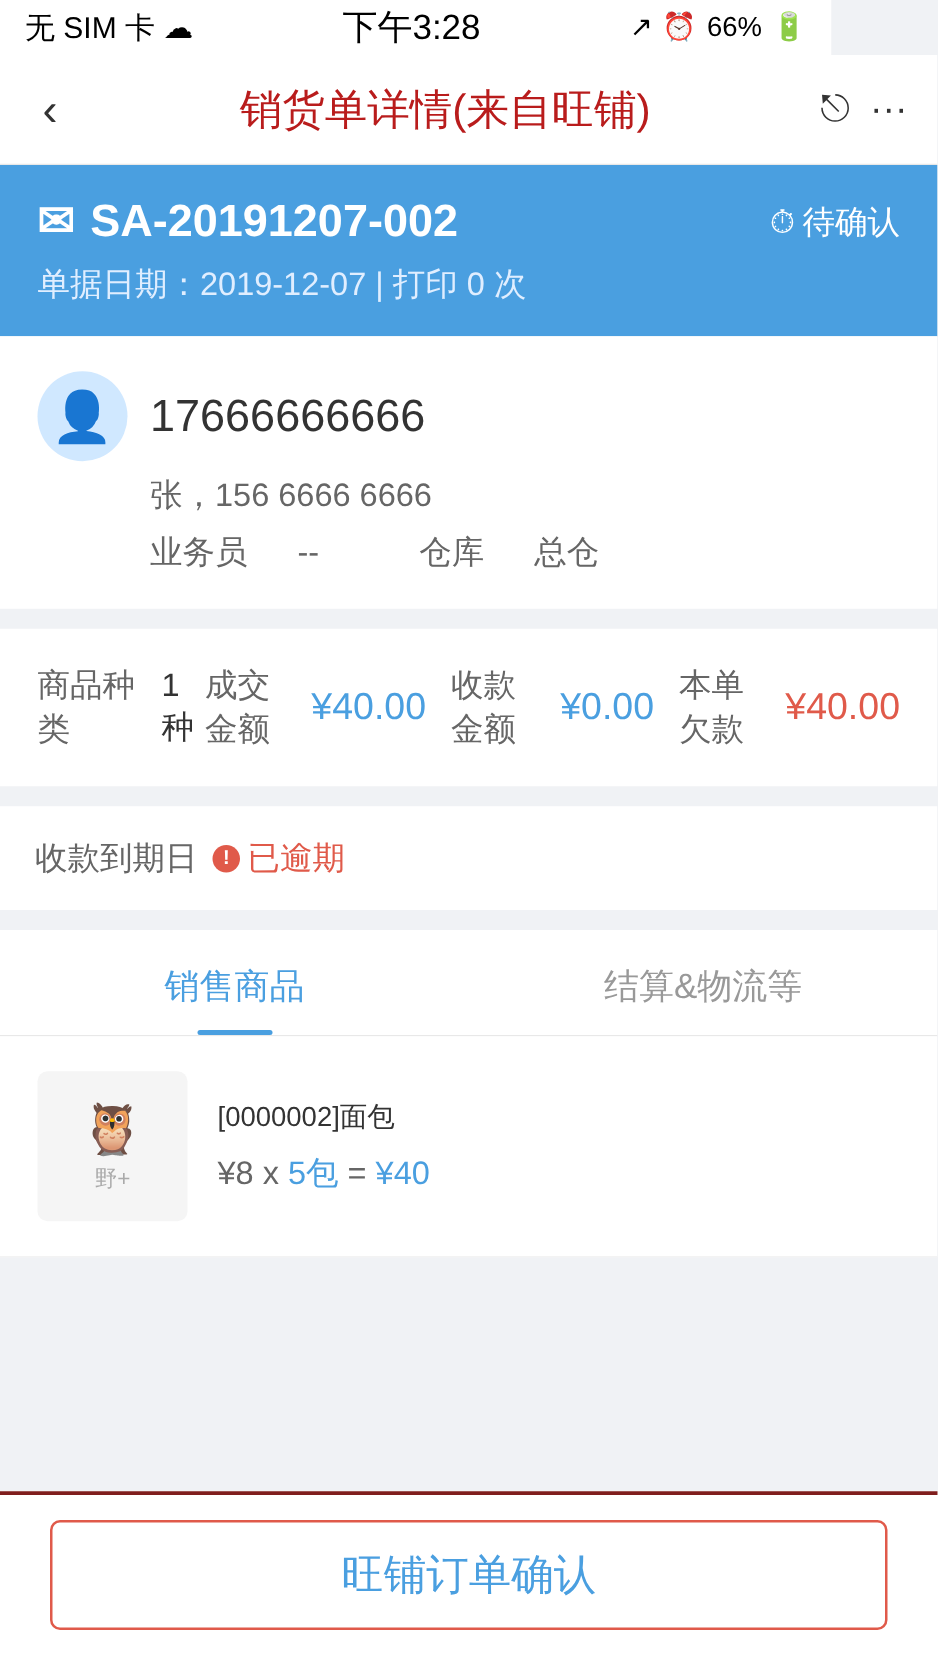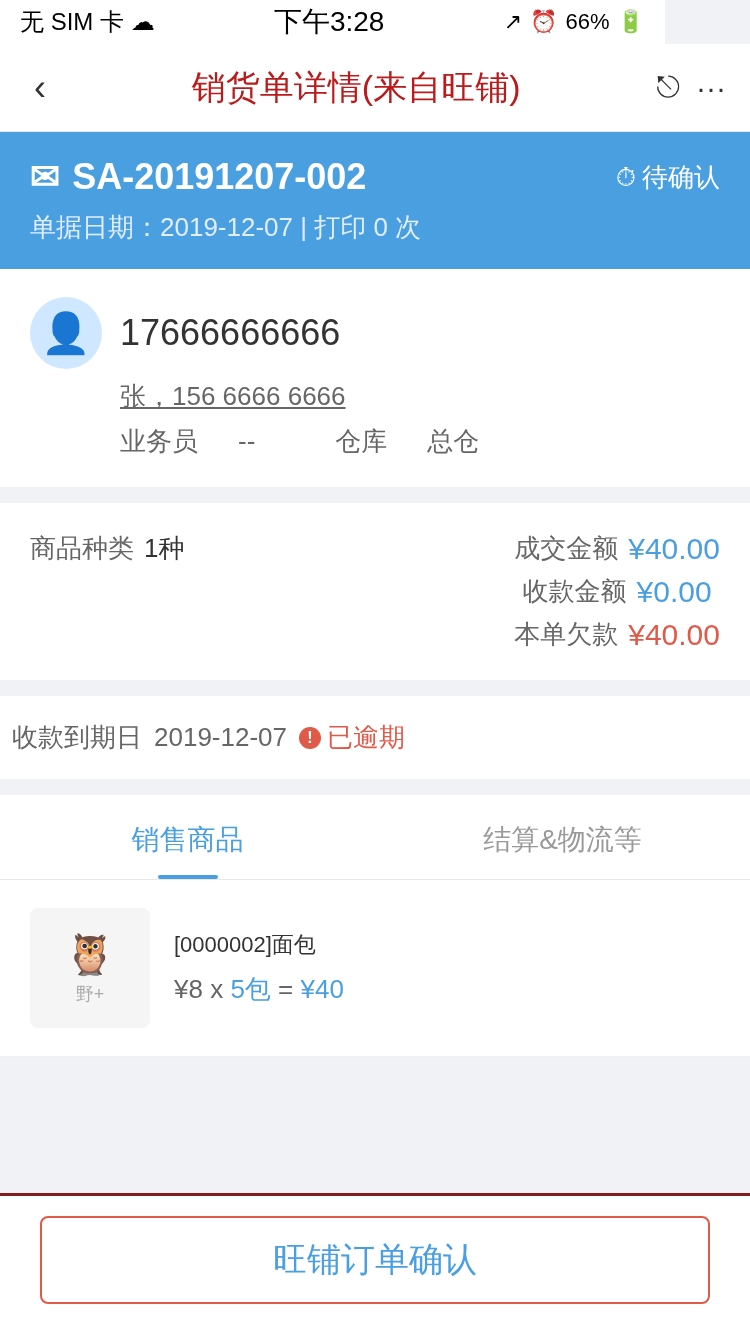--- a/index.html
+++ b/index.html
@@ -126,21 +126,20 @@
     }
     .customer-name {
       font-size: 36px;
       font-weight: 500;
       color: #333;
     }
     .customer-detail {
       font-size: 26px;
       color: #666;
       padding-left: 90px;
-      text-decoration: underline;
     }
     .customer-meta {
       display: flex;
       align-items: center;
       padding-left: 90px;
       gap: 40px;
       font-size: 26px;
       color: #666;
     }
 
@@ -157,38 +156,38 @@
     }
     .summary-left {
       display: flex;
       align-items: center;
       gap: 10px;
       font-size: 26px;
       color: #666;
     }
     .summary-right {
       display: flex;
-      flex-direction: column;
-      align-items: center;
-      gap: 8px;
+      flex-direction: row;
+      align-items: flex-start;
+      gap: 20px;
     }
     .summary-item {
       display: flex;
       align-items: center;
       gap: 10px;
       font-size: 26px;
       color: #666;
     }
     .amount-blue { color: #4a9fe0; font-size: 30px; font-weight: 500; }
     .amount-red { color: #e05a4a; font-size: 30px; font-weight: 500; }
 
     
     .due-card {
       background: #fff;
-      padding: 24px 12px;
+      padding: 24px 28px;
       margin-bottom: 16px;
       font-size: 26px;
       color: #666;
       display: flex;
       align-items: center;
       gap: 12px;
     }
     .overdue-badge {
       display: flex;
       align-items: center;
@@ -398,21 +397,20 @@
       <div class="summary-item">
         <span>本单欠款</span>
         <span class="amount-red">¥40.00</span>
       </div>
     </div>
   </div>
 </div>
 
 <div class="due-card">
   <span>收款到期日</span>
-  <span>2019-12-07</span>
   <span class="overdue-badge">
     <span class="overdue-dot">!</span>
     <span>已逾期</span>
   </span>
 </div>
 
 <div class="tabs">
   <div class="tab active">
     <span>销售商品</span>
   </div>

